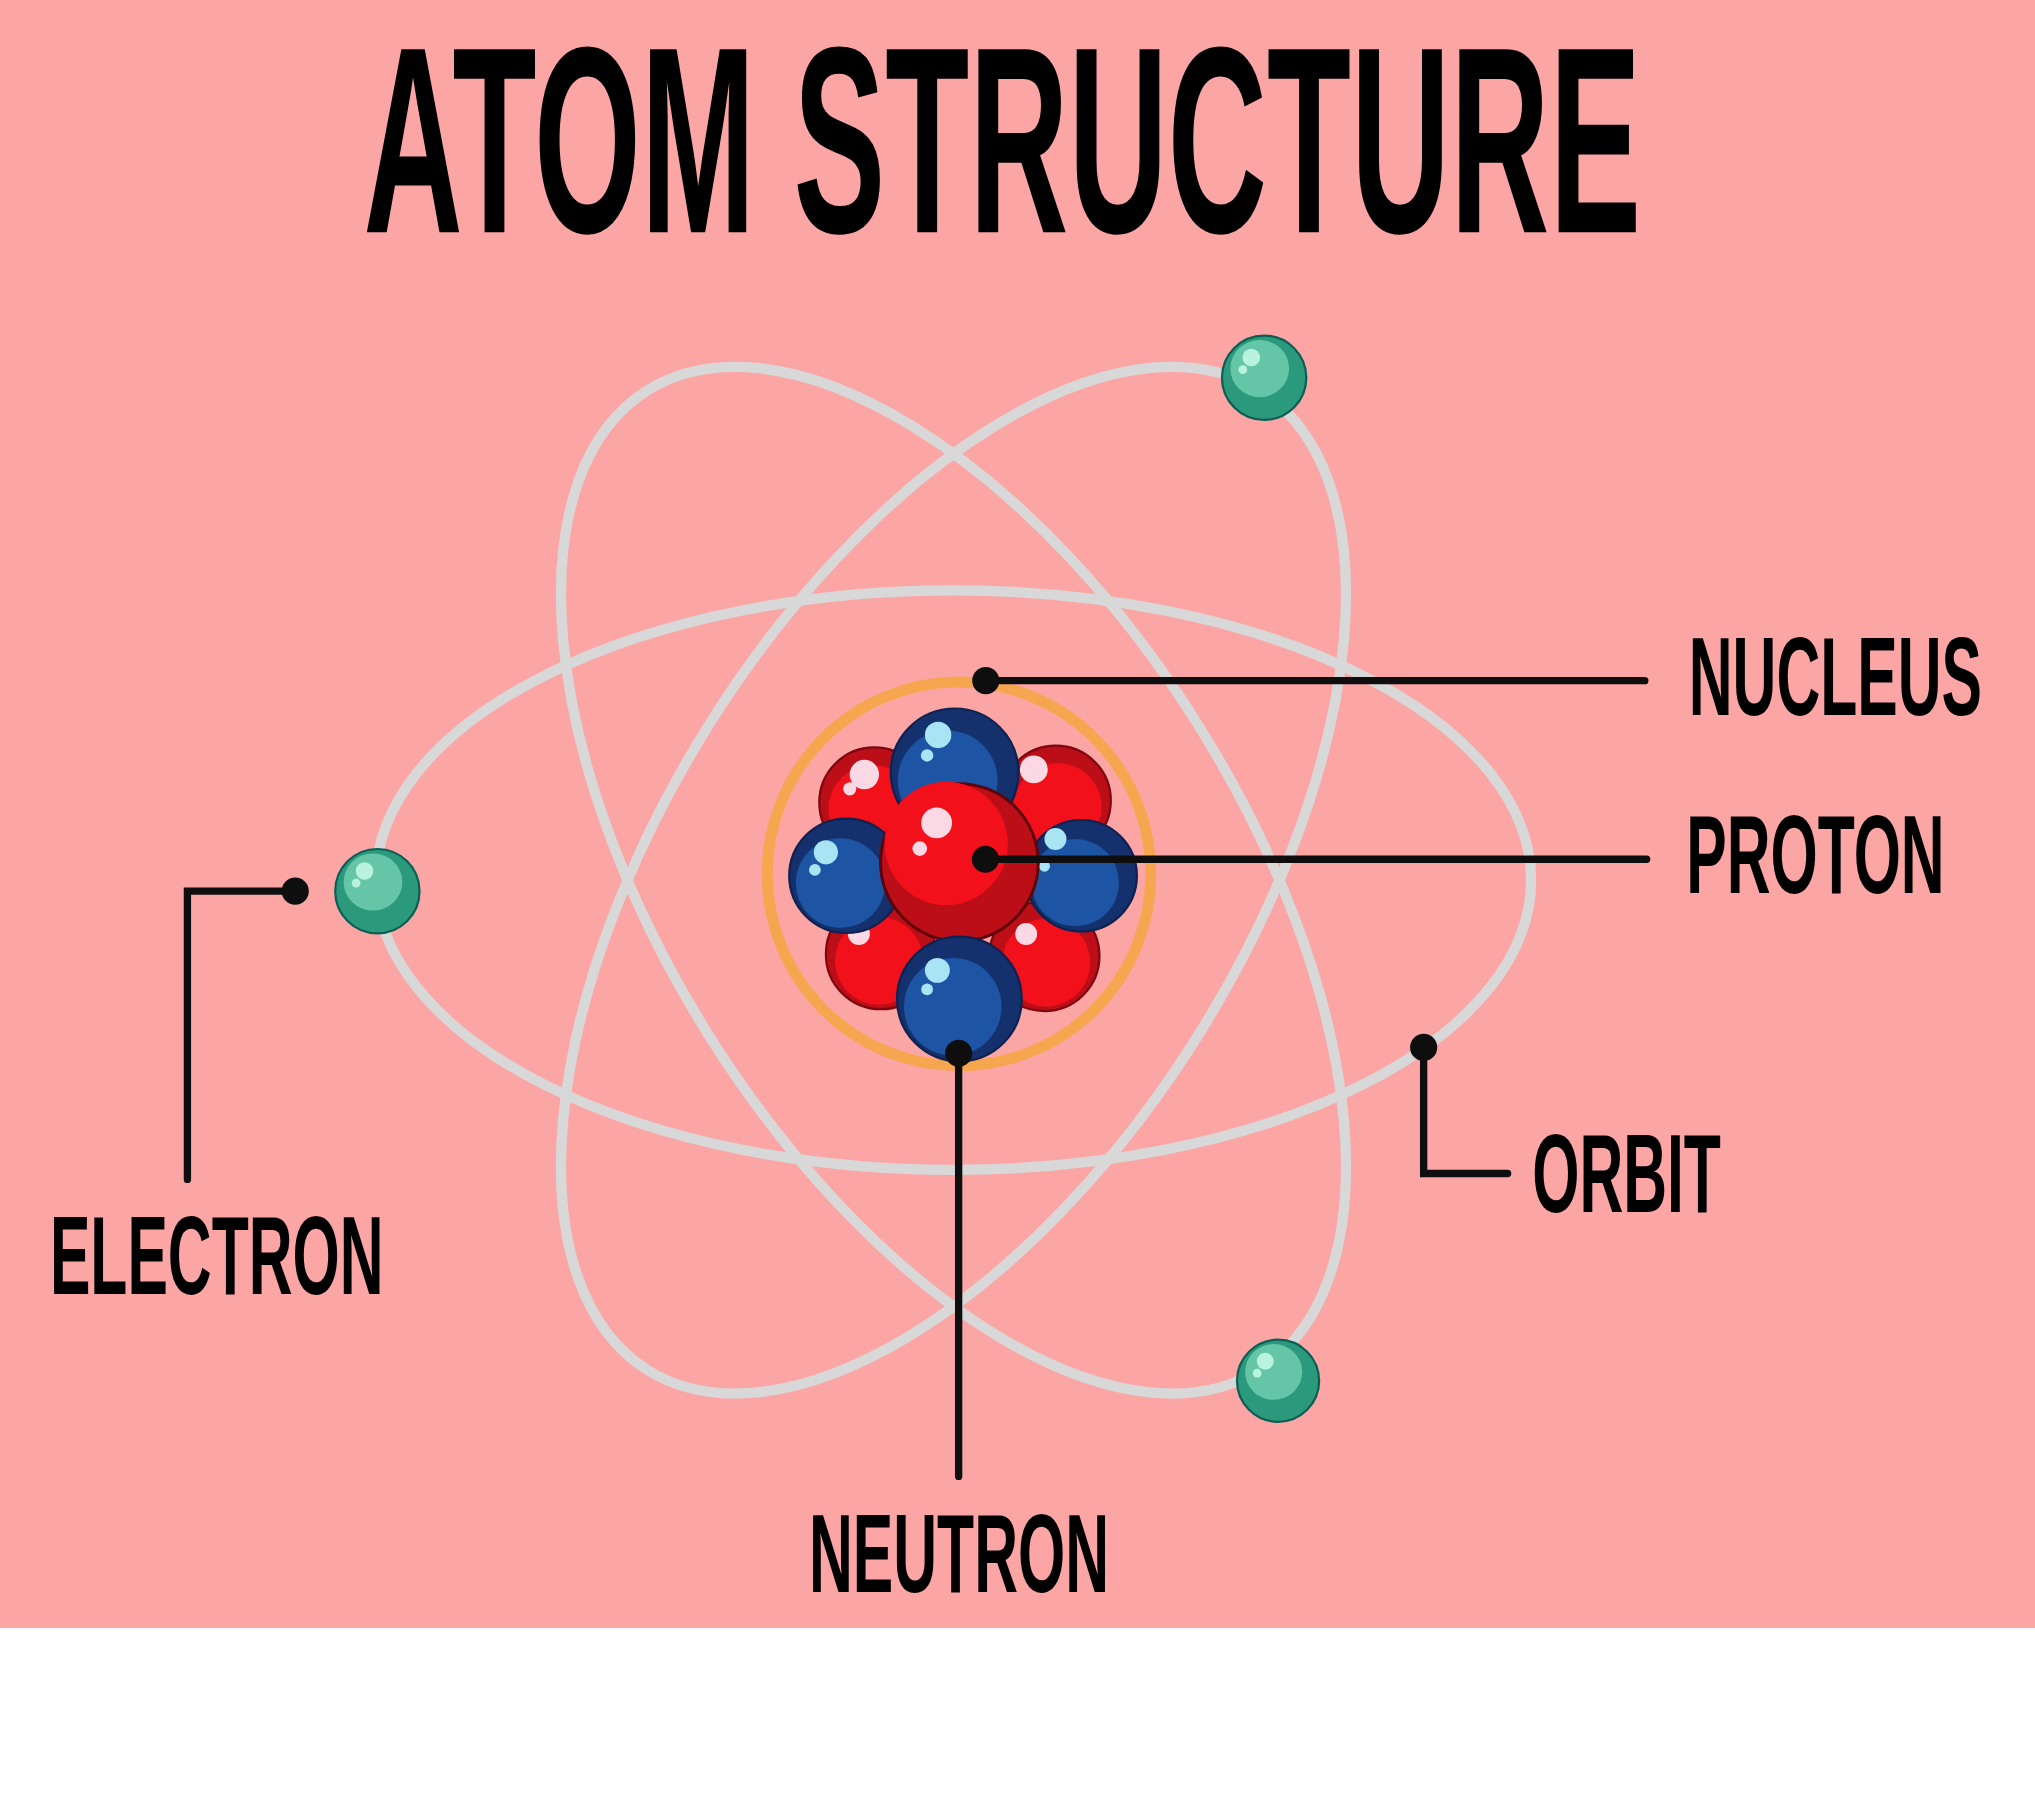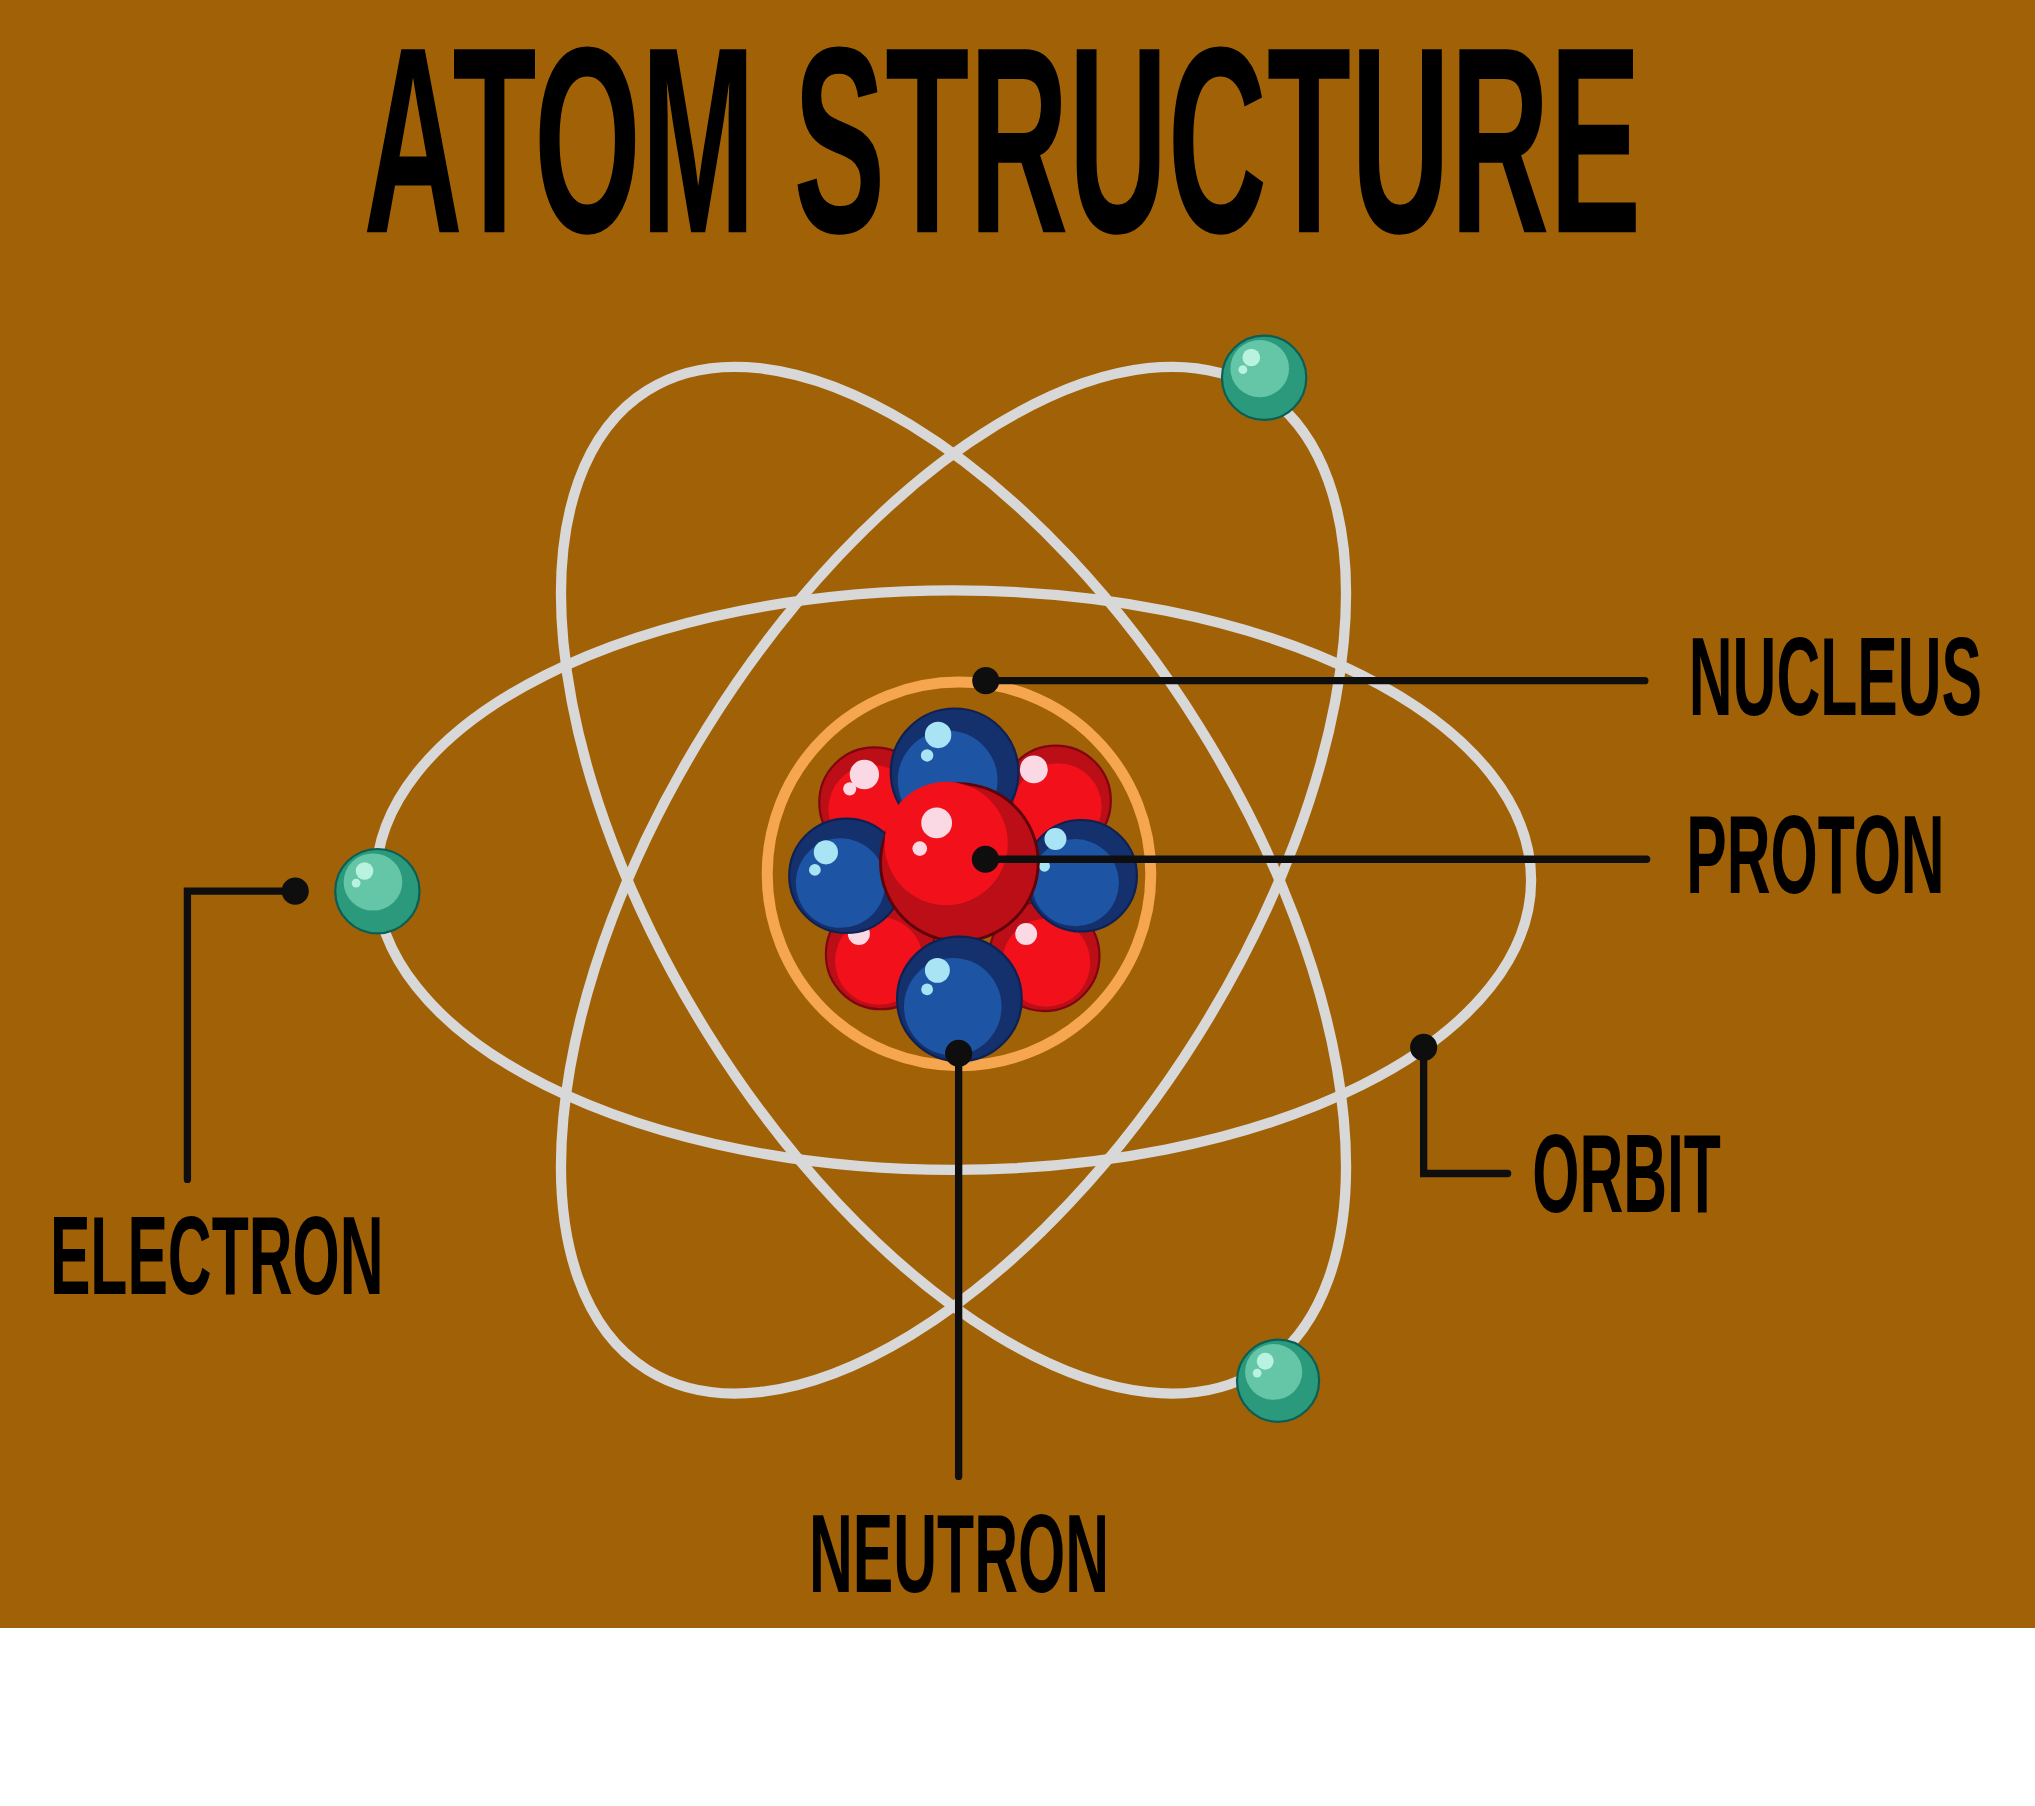--- a/index.html
+++ b/index.html
@@ -1,16 +1,16 @@
 <!DOCTYPE html>
 <html style="font-size:6.5px"><head>
 <meta charset="utf-8">
 <style>
   html,body{margin:0;padding:0;background:#ffffff;}
-  .stage{width:100vw;max-width:100%;aspect-ratio:5549/4438;background:#a16207;}
+  .stage{width:100vw;max-width:100%;aspect-ratio:5549/4438;background:#fca5a5;}
   svg{display:block;width:100%;height:auto;}
   .lbl{font-family:"Liberation Sans","DejaVu Sans",sans-serif;font-weight:700;fill:#000;}
   .orbit{fill:none;stroke-width:28;}
   .ring{fill:none;stroke-width:30;}
   .conn{stroke:#0e0e0e;stroke-width:20;fill:none;stroke-linecap:round;}
   .dot{fill:#0e0e0e;}
   .red-base{stroke:#7e0610;stroke-width:6;}
   .red-center-base{stroke:#5e0309;stroke-width:8;}
   .red-inner{fill:#f2101b;}
   .pink{fill:#fbd9e4;}

